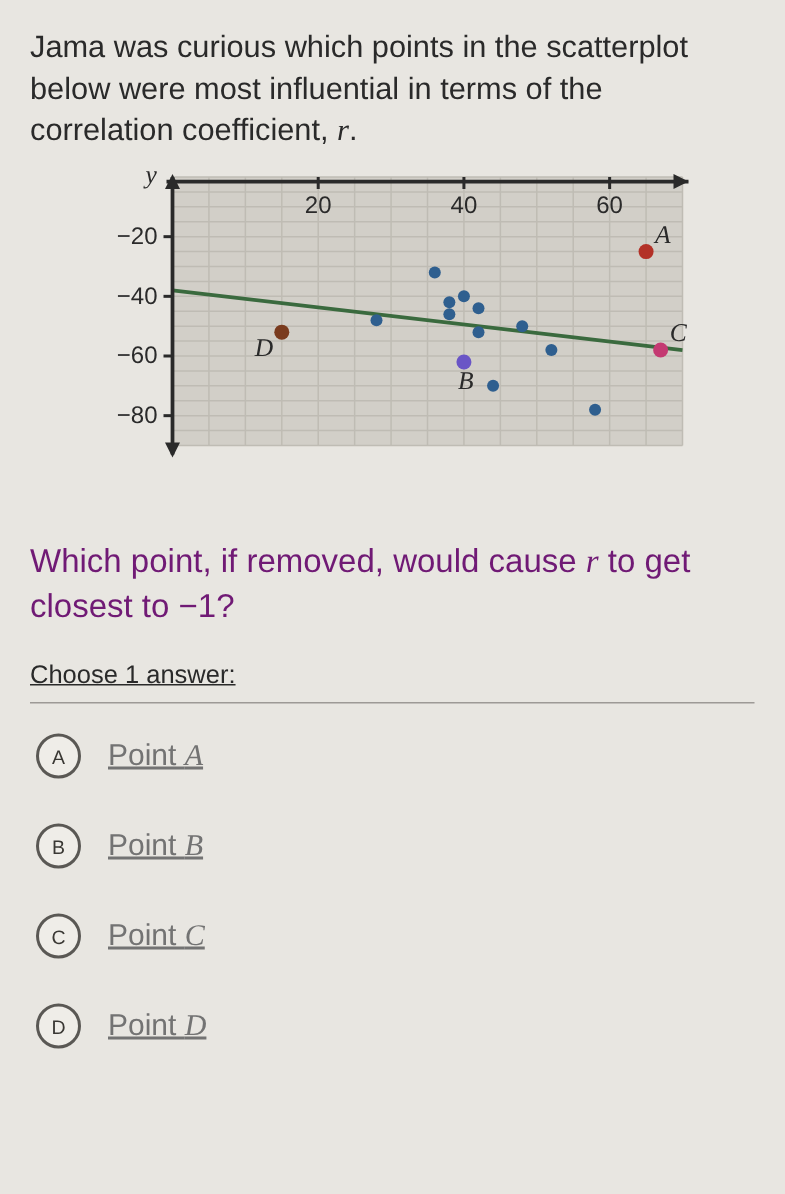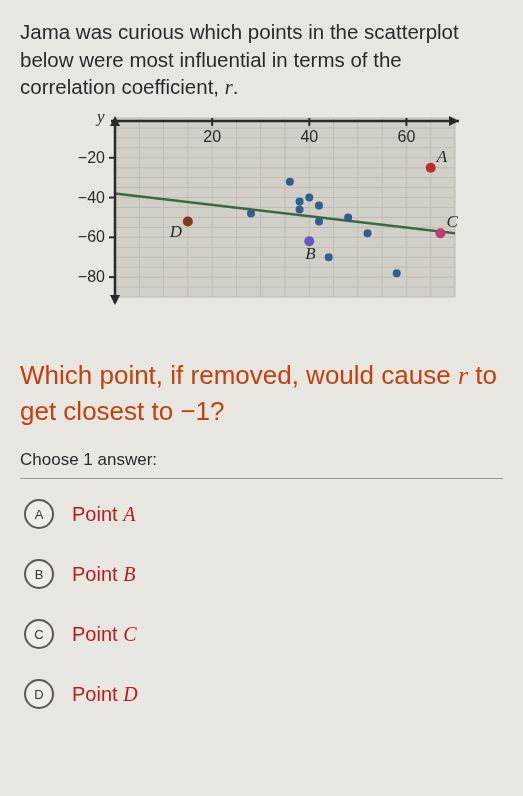--- a/index.html
+++ b/index.html
@@ -17,29 +17,30 @@
     line-height: 1.35;
     color: #2a2a2a;
     margin-bottom: 10px;
   }
   .var { font-style: italic; font-family: Georgia, 'Times New Roman', serif; }
   .chart-wrap {
     margin-left: 40px;
     margin-bottom: 32px;
   }
   .followup {
-    font-size: 26px;
+    font-size: 22px;
     line-height: 1.38;
-    color: #c2410c;
+    color: #701a75;
     margin-bottom: 20px;
   }
   .choose {
     font-size: 17px;
     color: #2a2a2a;
     margin-bottom: 8px;
+    text-decoration: underline;
   }
   .divider {
     height: 1.5px;
     background: #6a6864;
     opacity: .6;
     margin-bottom: 14px;
   }
   .answers {
     display: flex;
     flex-direction: column;
@@ -58,21 +59,22 @@
     border: 2px solid #5a5854;
     border-radius: 50%;
     display: flex; align-items: center; justify-content: center;
     font-size: 13px;
     color: #3a3834;
     flex: 0 0 30px;
     background: #efede8;
   }
   .answer-label {
     font-size: 20px;
-    color: #b91c1c;
+    color: #737373;
+    text-decoration: underline;
   }
   .pt { font-style: italic; font-family: Georgia, 'Times New Roman', serif; }
 </style>
 </head>
 <body>
 
 <p class="question-text">
   <span>Jama was curious which points in the scatterplot below were most influential in terms of the correlation coefficient, </span><span class="var">r</span><span>.</span>
 </p>
 

